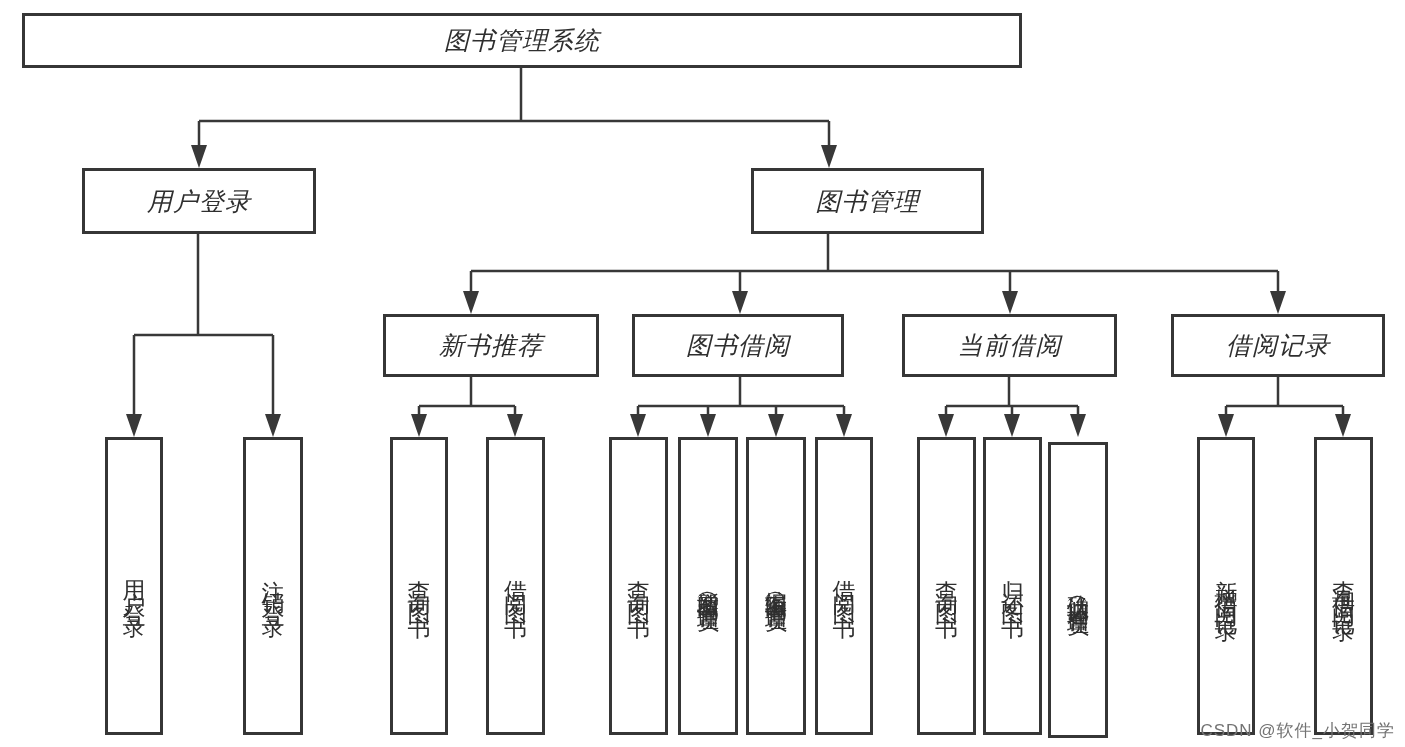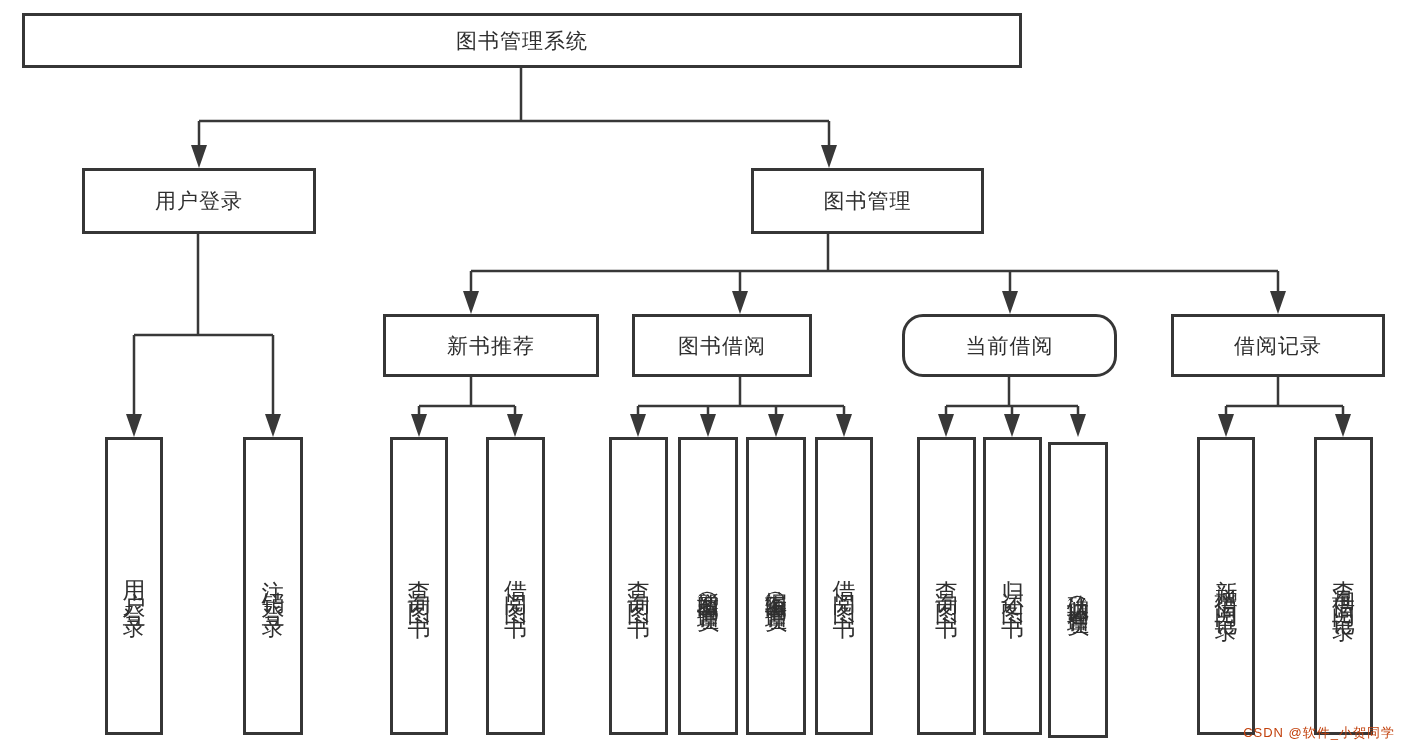--- a/index.html
+++ b/index.html
@@ -21,39 +21,40 @@
   .node {
     position: absolute;
     box-sizing: border-box;
     border: 3px solid #363636;
     background: #ffffff;
     display: flex;
     align-items: center;
     justify-content: center;
   }
   .node .hlabel {
-    font-size: 21px;
+    font-size: 25px;
     letter-spacing: 1px;
     white-space: nowrap;
+    font-style: italic;
   }
   .leaf .vlabel {
     writing-mode: vertical-rl;
     text-orientation: mixed;
     white-space: nowrap;
     line-height: 1;
   }
   .v-short { font-size: 23px; letter-spacing: 12px; }
   .v-mid   { font-size: 23px; letter-spacing: 8px;  }
   .v-long  { font-size: 22px; letter-spacing: 3px;  }
   #watermark {
     position: absolute;
     right: 10px;
     bottom: 5px;
-    font-size: 13px;
-    color: #c2410c;
+    font-size: 17px;
+    color: #737373;
     letter-spacing: 1px;
     white-space: nowrap;
   }
 </style>
 </head>
 <body>
 
 <div id="stage">
 
   <svg id="wires" viewBox="0 0 1405 747" xmlns="http://www.w3.org/2000/svg">
@@ -103,24 +104,24 @@
   <div class="node" style="left:82px; top:168px; width:234px; height:66px;">
     <span class="hlabel">用户登录</span>
   </div>
   <div class="node" style="left:711px; top:168px; width:233px; height:66px;margin-left:40px;">
     <span class="hlabel">图书管理</span>
   </div>
 
   <div class="node" style="left:363px; top:314px; width:216px; height:63px;margin-left:20px;">
     <span class="hlabel">新书推荐</span>
   </div>
-  <div class="node" style="left:632px; top:314px; width:180px; height:63px;">
+  <div class="node" style="left:632px; top:314px; width:212px; height:63px;">
     <span class="hlabel">图书借阅</span>
   </div>
-  <div class="node" style="left:902px; top:314px; width:215px; height:63px;border-radius:21px;">
+  <div class="node" style="left:902px; top:314px; width:215px; height:63px;">
     <span class="hlabel">当前借阅</span>
   </div>
   <div class="node" style="left:1171px; top:314px; width:214px; height:63px;">
     <span class="hlabel">借阅记录</span>
   </div>
 
   <div class="node leaf" style="left:105px; top:437px; width:58px; height:298px;">
     <span class="vlabel v-short">用户登录</span>
   </div>
   <div class="node leaf" style="left:243px; top:437px; width:60px; height:298px;">

